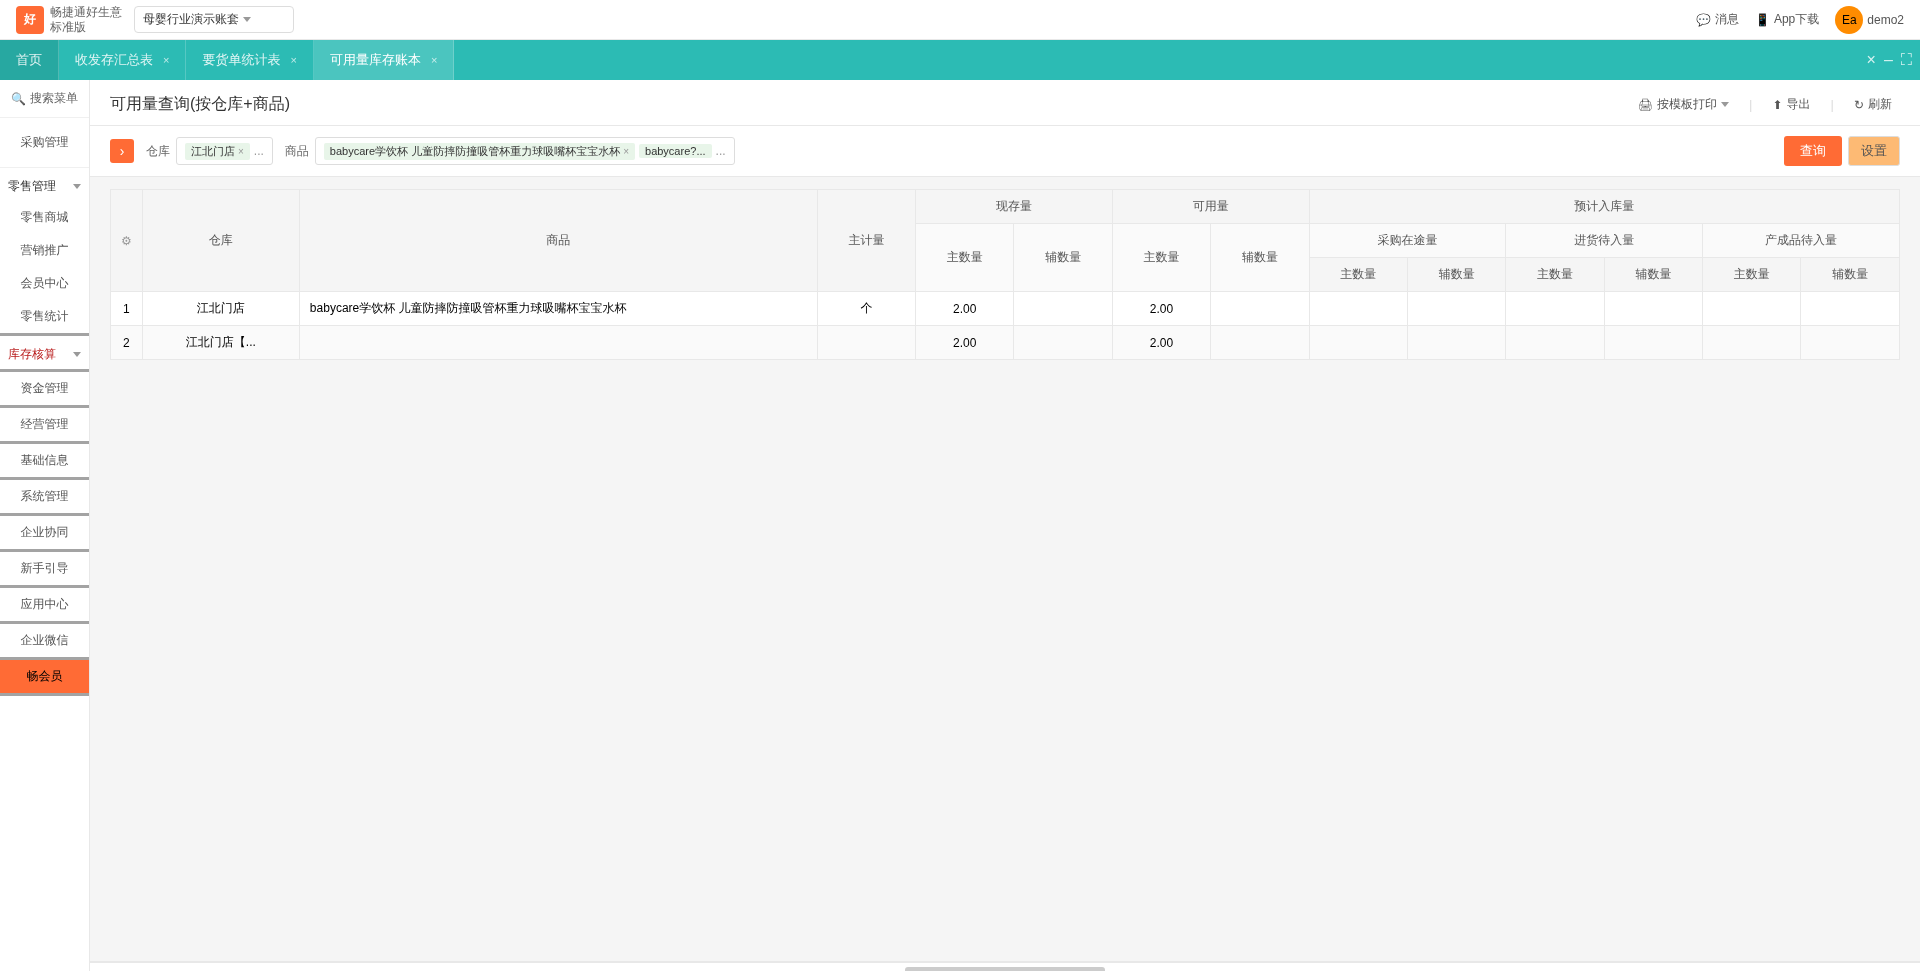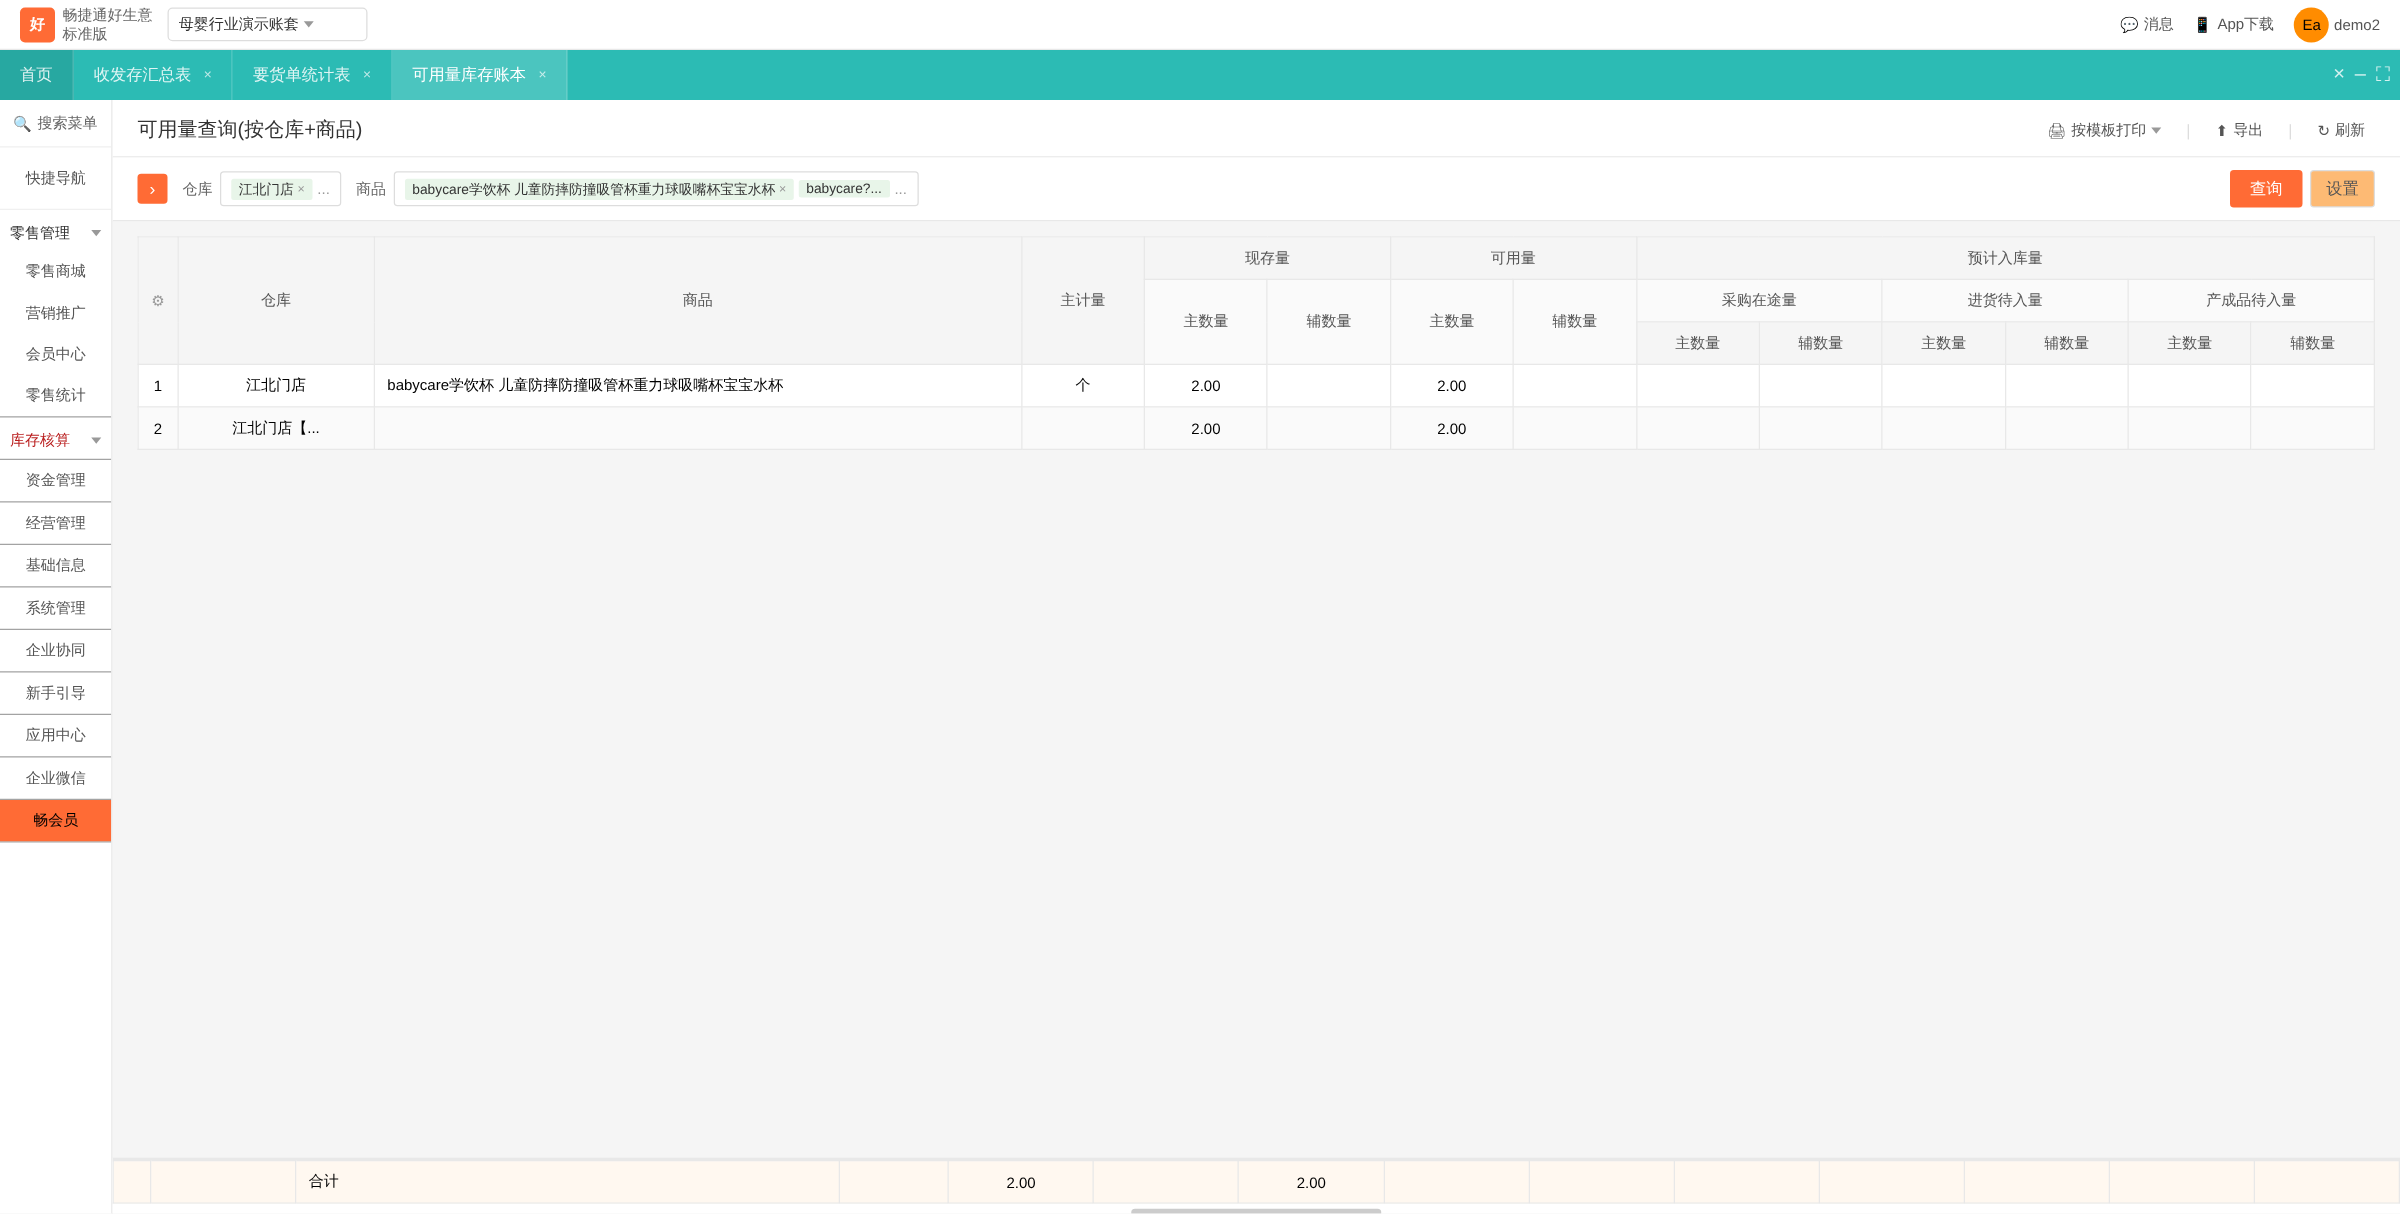--- a/index.html
+++ b/index.html
@@ -27,21 +27,21 @@
 
     
     .main-layout { display: flex; flex: 1; overflow: hidden; }
 
     
     .sidebar { width: 90px; background: #fff; border-right: 1px solid #e8e8e8; display: flex; flex-direction: column; flex-shrink: 0; overflow-y: auto; }
     .sidebar-search { padding: 10px 8px; border-bottom: 1px solid #f0f0f0; }
     .sidebar-search-btn { width: 100%; background: none; border: none; cursor: pointer; color: #666; font-size: 12px; display: flex; align-items: center; justify-content: center; gap: 4px; }
     .sidebar-nav { padding: 8px 0; border-bottom: 1px solid #f0f0f0; }
     .sidebar-nav-item { padding: 8px 0; text-align: center; cursor: pointer; color: #555; font-size: 12px; display: flex; align-items: center; justify-content: center; gap: 4px; }
-    .sidebar-group { border-bottom: 1px solid #a3a3a3; font-family: Liberation Mono, monospace; }
+    .sidebar-group { border-bottom: 3px solid #a3a3a3; font-family: Liberation Mono, monospace; }
     .sidebar-group-title { padding: 10px 8px 6px; display: flex; align-items: center; justify-content: space-between; cursor: pointer; }
     .sidebar-group-label { font-size: 12px; color: #333; font-weight: 500; }
     .sidebar-item { padding: 8px 12px; cursor: pointer; color: #555; font-size: 12px; text-align: center; }
     .sidebar-item.active { background: #ff6b35; color: #000000; }
 
     
     .content { flex: 1; display: flex; flex-direction: column; overflow: hidden; }
 
     
     .page-header { padding: 12px 20px 8px; background: #fff; border-bottom: 1px solid #e8e8e8; display: flex; align-items: center; justify-content: space-between; flex-shrink: 0; }
@@ -148,21 +148,21 @@
 
   <div class="sidebar">
     <div class="sidebar-search">
       <button class="sidebar-search-btn">
         <span>🔍</span>
         <span>搜索菜单</span>
       </button>
     </div>
     <div class="sidebar-nav">
       <div class="sidebar-nav-item">
-        <span>快捷导航</span>
+        <span>采购管理</span>
       </div>
     </div>
 
     <div class="sidebar-group">
       <div class="sidebar-group-title">
         <span class="sidebar-group-label">零售管理</span>
         <span class="chevron-down"></span>
       </div>
       <div class="sidebar-item">零售商城</div>
       <div class="sidebar-item">营销推广</div>
@@ -325,39 +325,19 @@
       <td></td>
       <td></td>
       <td></td>
       <td></td>
     </tr>
           </tbody>
       </table>
     </div>
 
     <div class="table-footer">
-      <table class="data-table" style="border-top:none;">
-        <tbody>
-          <tr class="summary-row">
-            <td style="width:30px;"></td>
-            <td style="min-width:80px;"></td>
-            <td style="min-width:300px; text-align:left;">合计</td>
-            <td style="min-width:60px;"></td>
-            <td style="min-width:80px;">2.00</td>
-            <td style="min-width:80px;"></td>
-            <td style="min-width:80px;">2.00</td>
-            <td style="min-width:80px;"></td>
-            <td style="min-width:80px;"></td>
-            <td style="min-width:80px;"></td>
-            <td style="min-width:80px;"></td>
-            <td style="min-width:80px;"></td>
-            <td style="min-width:80px;"></td>
-            <td style="min-width:80px;"></td>
-          </tr>
-        </tbody>
-      </table>
       <div style="height:8px; background:#fff; text-align:center; padding:4px 0;">
         <div style="width:200px; height:6px; background:#ccc; border-radius:3px; margin:0 auto; cursor:pointer;"></div>
       </div>
     </div>
 
   </div>
 </div>
 
 </body></html>

